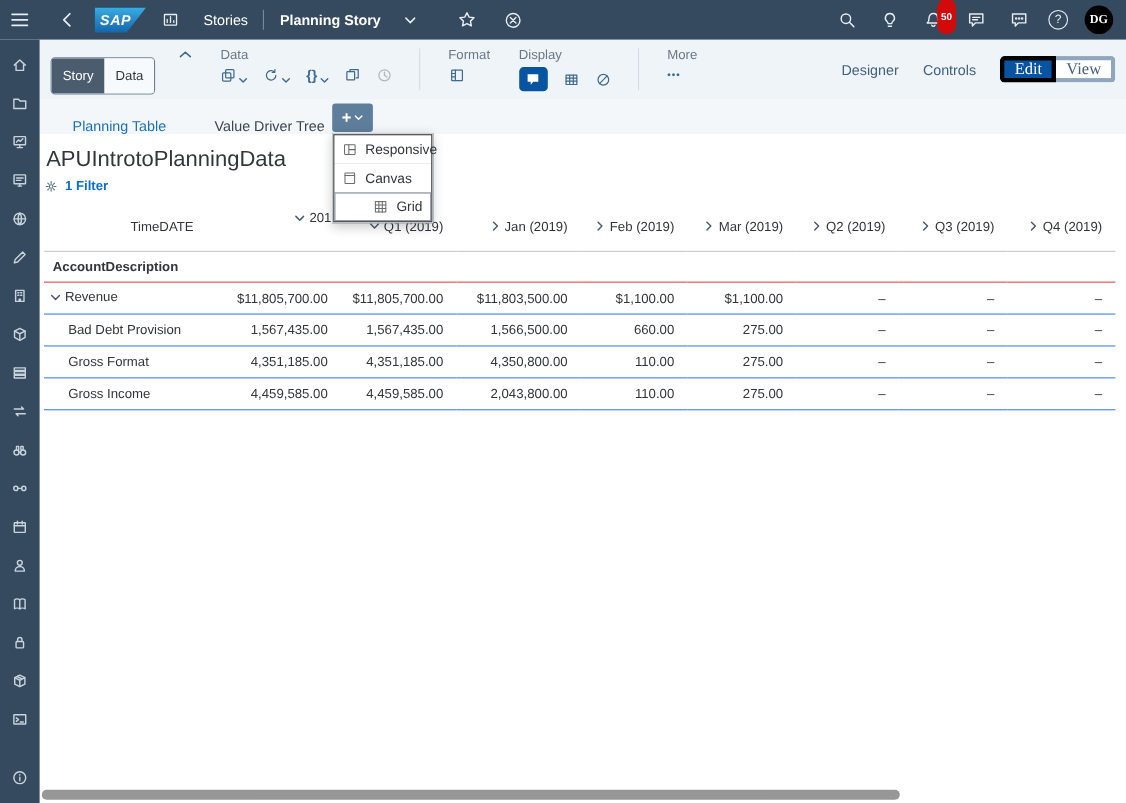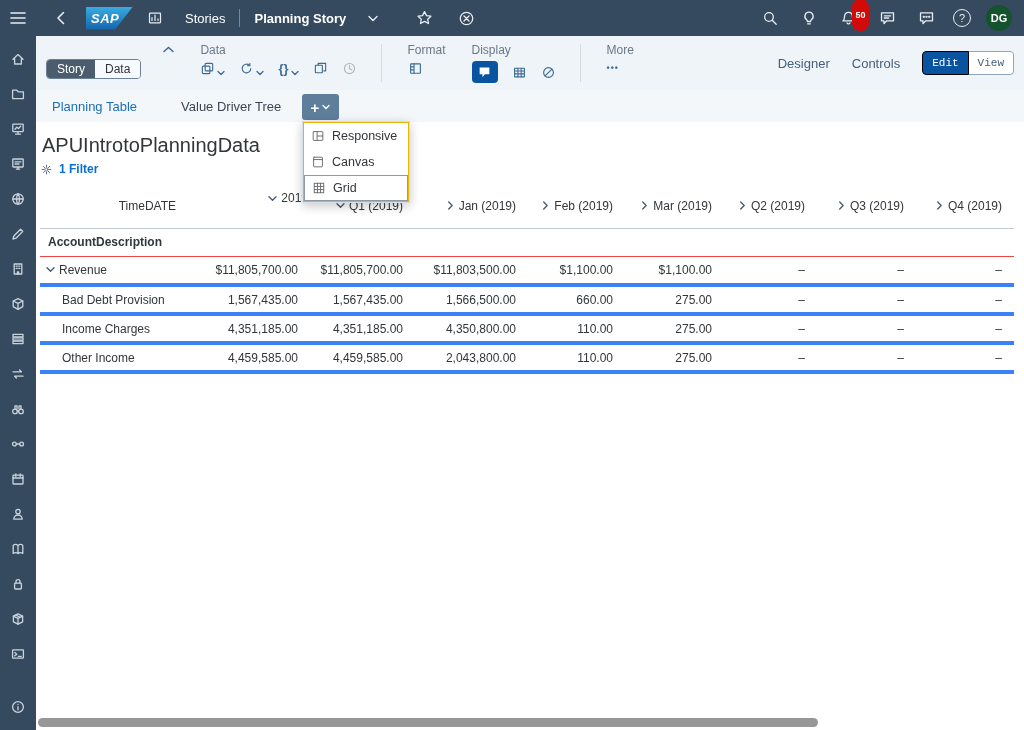--- a/index.html
+++ b/index.html
@@ -14,56 +14,56 @@
   .tb-icon svg, .side-icon svg { stroke:#e7edf3; fill:none; stroke-width:1.3; stroke-linecap:round; stroke-linejoin:round; }
   .sap-logo { width:47px; height:23px; margin-left:14px; background:linear-gradient(180deg,#3aabe2,#1465ac); clip-path:polygon(0 0,100% 0,62% 100%,0 100%); display:flex; align-items:center; padding-left:5px; flex:none; }
   .sap-text { color:#fff; font-weight:bold; font-style:italic; font-size:13px; letter-spacing:.5px; }
   .tb-item { display:flex; align-items:center; gap:22px; margin-left:14px; font-size:13px; cursor:pointer; }
   .tb-title { font-weight:bold; }
   .tb-divider { width:1px; height:18px; background:rgba(255,255,255,.35); margin-left:14px; }
   .tb-right { margin-left:auto; display:flex; align-items:center; gap:15px; padding-right:12px; }
   .bell-wrap { position:relative; }
   .badge { position:absolute; top:-7px; right:-9px; background:#d20a0a; color:#fff; font-size:9px; font-weight:bold; min-width:17px; height:14px; border-radius:8px; display:flex; align-items:center; justify-content:center; padding:16px 3px; }
   .help-circle { width:18px; height:18px; border:1.3px solid #e7edf3; border-radius:50%; display:flex; align-items:center; justify-content:center; font-size:11px; color:#e7edf3; cursor:pointer; }
-  .avatar { width:26px; height:26px; border-radius:50%; background:#14532d; color:#fff; font-size:11px; font-weight:bold; display:flex; align-items:center; justify-content:center; cursor:pointer; }
+  .avatar { width:26px; height:26px; border-radius:50%; background:#000000; color:#fff; font-size:11px; font-weight:bold; display:flex; align-items:center; justify-content:center; cursor:pointer;font-family:Liberation Serif, serif; }
 
   
   .sidebar { position:absolute; top:36px; left:0; width:36px; height:694px; background:#354a5f; z-index:40; display:flex; flex-direction:column; align-items:center; padding:5px 0 6px 0; }
   .side-icon { width:36px; height:35px; display:flex; align-items:center; justify-content:center; cursor:pointer; }
   .side-icon svg { stroke:#c9d3dd; }
   .side-spacer { margin-top:auto; }
 
   
   .main { position:absolute; left:36px; top:36px; width:988px; height:694px; }
 
   .toolbar { height:54px; background:#eff4f9; display:flex; align-items:stretch; padding:0 10px 0 10px; }
-  .seg { display:flex; align-self:center; margin-top:12px; border:1px solid #6c8197; border-radius:4px; overflow:hidden; height:20px; }
+  .seg { display:flex; align-self:center; margin-top:12px; border:1px solid #6c8197; border-radius:4px; overflow:hidden; height:34px; }
   .seg button { border:none; font-family:inherit; font-size:12px; padding:0 10px; cursor:pointer; }
   .seg .on { background:#4a5c6e; color:#fff; }
   .seg .off { background:#f7fafc; color:#32363a; }
   .collapse { align-self:flex-start; margin:10px 0 0 22px; cursor:pointer; }
   .collapse svg { stroke:#3f6a93; fill:none; stroke-width:1.5; stroke-linecap:round; }
   .tgroup { display:flex; flex-direction:column; padding-top:7px; margin-left:26px; }
   .tg-label { font-size:12px; color:#6a7886; margin-bottom:4px; }
   .tg-icons { display:flex; align-items:center; gap:14px; }
   .tbtn { display:flex; align-items:flex-end; gap:2px; cursor:pointer; }
   .tbtn svg { stroke:#3f6a93; fill:none; stroke-width:1.2; stroke-linecap:round; stroke-linejoin:round; }
   .tbtn .dd svg { stroke:#3f6a93; stroke-width:1.3; }
   .tbtn.disabled svg { stroke:#aeb7bf; }
   .glyph { font-size:13px; font-weight:bold; color:#3f6a93; line-height:14px; }
   .icon-active { background:#0854a0; border-radius:4px; width:26px; height:22px; display:flex; align-items:center; justify-content:center; cursor:pointer; }
   .vdiv { width:1px; background:#d4dde4; margin:8px 0 8px 24px; }
   .t-spacer { flex:1; }
   .txtbtn { border:none; background:transparent; font-family:inherit; font-size:13px; color:#45607a; align-self:center; margin-right:22px; cursor:pointer; }
   .seg2 { display:flex; align-self:center; height:24px; border-radius:4px; overflow:hidden; }
-  .seg2 button { border:1px solid #000000; font-family:Liberation Mono, monospace; font-size:11px; padding:0 9px; cursor:pointer; }
+  .seg2 button { border:4px solid #000000; font-family:Liberation Serif, serif; font-size:15px; padding:0 9px; cursor:pointer; }
   .seg2 .on { background:#0854a0; color:#fff; border-radius:4px 0 0 4px; }
   .seg2 .off { background:#fff; color:#45607a; border-color:#8fa6bd; border-left:none; border-radius:0 4px 4px 0; }
 
-  .tabbar { position:relative; height:32px; background:#f3f7fa; display:flex; align-items:center; padding-left:16px; }
+  .tabbar { position:relative; height:32px; background:#f3f7fa; display:flex; align-items:flex-end; padding-left:30px; }
   .tab { font-size:13px; cursor:pointer; }
   .tab.active { color:#1d6fb8; }
   .tab + .tab { margin-left:44px; color:#3a4552; }
   .addpage { position:absolute; left:266px; top:4px; width:37px; height:26px; background:#5f7e9c; border:none; border-radius:3px; color:#fff; display:flex; align-items:center; justify-content:center; gap:3px; cursor:pointer; }
   .addpage .plus { font-size:15px; font-weight:bold; line-height:15px; color:#fff; font-family:inherit; }
   .addpage svg { stroke:#fff; fill:none; stroke-width:1.3; stroke-linecap:round; }
 
   .content { position:relative; background:#fff; height:608px; padding:8px 8px 0 4px; }
   .widget-title { font-size:20px; color:#32363a; margin:4px 0 5px 2px; cursor:pointer; }
   .filter-row { display:flex; align-items:center; gap:6px; margin-left:0; }
@@ -73,31 +73,31 @@
   table.ptable { border-collapse:collapse; table-layout:fixed; width:974px; margin:8px 0 0 0; }
   .ptable th, .ptable td { font-size:12px; color:#32363a; overflow:hidden; white-space:nowrap; }
   .ptable thead tr { height:44px; border-bottom:1px solid #c2c9d0; }
   .corner { text-align:right; padding-right:34px; font-weight:normal; font-size:12.5px; vertical-align:middle; }
   th.colh { font-weight:normal; text-align:right; vertical-align:middle; padding-right:12px; }
   th.colh .hwrap { display:inline-flex; align-items:center; gap:4px; }
   th.colh.first { vertical-align:top; padding-top:7px; padding-right:2px; }
   .chev svg { stroke:#46586c; fill:none; stroke-width:1.3; stroke-linecap:round; stroke-linejoin:round; }
   .dimrow { height:28px; border-bottom:1px solid #ef4444; }
   .rowdim { font-weight:bold; padding-left:8px; }
-  tr.drow { height:29px; border-bottom:4px solid #3b82f6; }
+  tr.drow { height:29px; border-bottom:1px solid #3b82f6; }
   td.rl { padding-left:22px; cursor:pointer; }
   td.rl.parent { padding-left:6px; }
   td.rl .lwrap { display:inline-flex; align-items:center; gap:4px; }
   td.num { text-align:right; padding-right:12px; cursor:pointer; }
 
   
-  .menu { position:absolute; left:266px; top:85px; width:108px; background:#eab308; border:1px solid #d9dee3; box-shadow:0 3px 10px rgba(0,0,0,.22); z-index:30; padding:1px; }
+  .menu { position:absolute; left:266px; top:85px; width:92px; background:#404040; border:1px solid #d9dee3; box-shadow:0 3px 10px rgba(0,0,0,.22); z-index:30; padding:1px; }
   .mi { height:26px; display:flex; align-items:center; gap:7px; padding:0 7px; font-size:12.5px; color:#32363a; cursor:pointer; background:#fff; }
   .mi svg { stroke:#6a6d70; fill:none; stroke-width:1.1; stroke-linecap:round; }
-  .mi.focused { border:1px solid #8d99a5; }
+  .mi.focused { border:1px solid #8d99a5;justify-content:flex-end; }
 
   
   .hscroll-track { position:absolute; left:36px; bottom:2px; width:988px; height:11px; z-index:45; }
   .hscroll-thumb { position:absolute; left:2px; top:1px; width:780px; height:9px; background:#979797; border-radius:5px; cursor:grab; }
 </style>
 </head>
 <body>
 
 <div class="topbar">
   <div class="side-slot">
@@ -603,32 +603,32 @@
           <td class="num">1,567,435.00</td>
           <td class="num">1,567,435.00</td>
           <td class="num">1,566,500.00</td>
           <td class="num">660.00</td>
           <td class="num">275.00</td>
           <td class="num">–</td>
           <td class="num">–</td>
           <td class="num">–</td>
         </tr>
         <tr class="drow">
-          <td class="rl">Income Charges</td>
+          <td class="rl">Gross Format</td>
           <td class="num">4,351,185.00</td>
           <td class="num">4,351,185.00</td>
           <td class="num">4,350,800.00</td>
           <td class="num">110.00</td>
           <td class="num">275.00</td>
           <td class="num">–</td>
           <td class="num">–</td>
           <td class="num">–</td>
         </tr>
         <tr class="drow">
-          <td class="rl">Other Income</td>
+          <td class="rl">Gross Income</td>
           <td class="num">4,459,585.00</td>
           <td class="num">4,459,585.00</td>
           <td class="num">2,043,800.00</td>
           <td class="num">110.00</td>
           <td class="num">275.00</td>
           <td class="num">–</td>
           <td class="num">–</td>
           <td class="num">–</td>
         </tr>
       </tbody>

